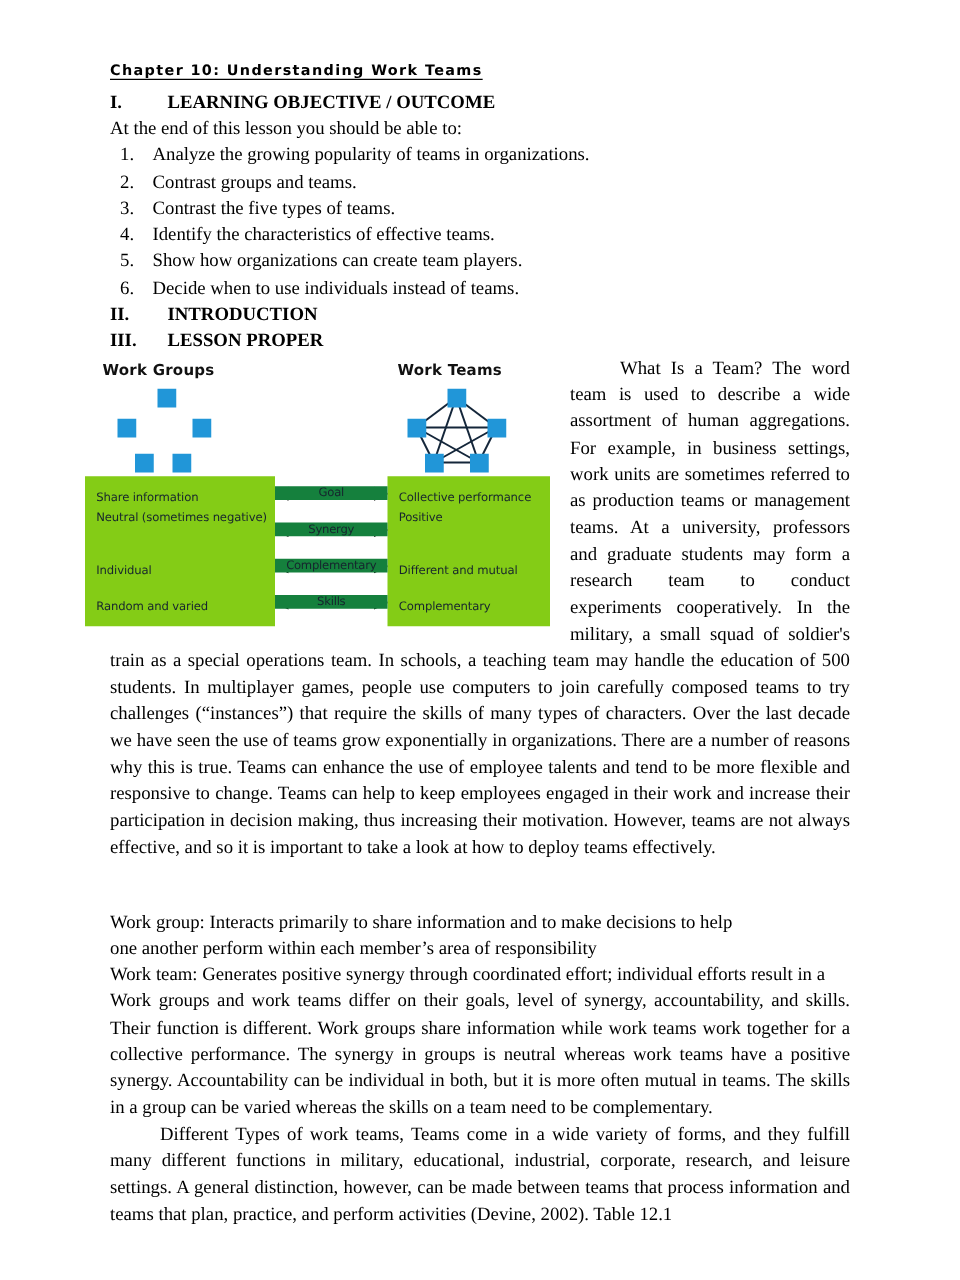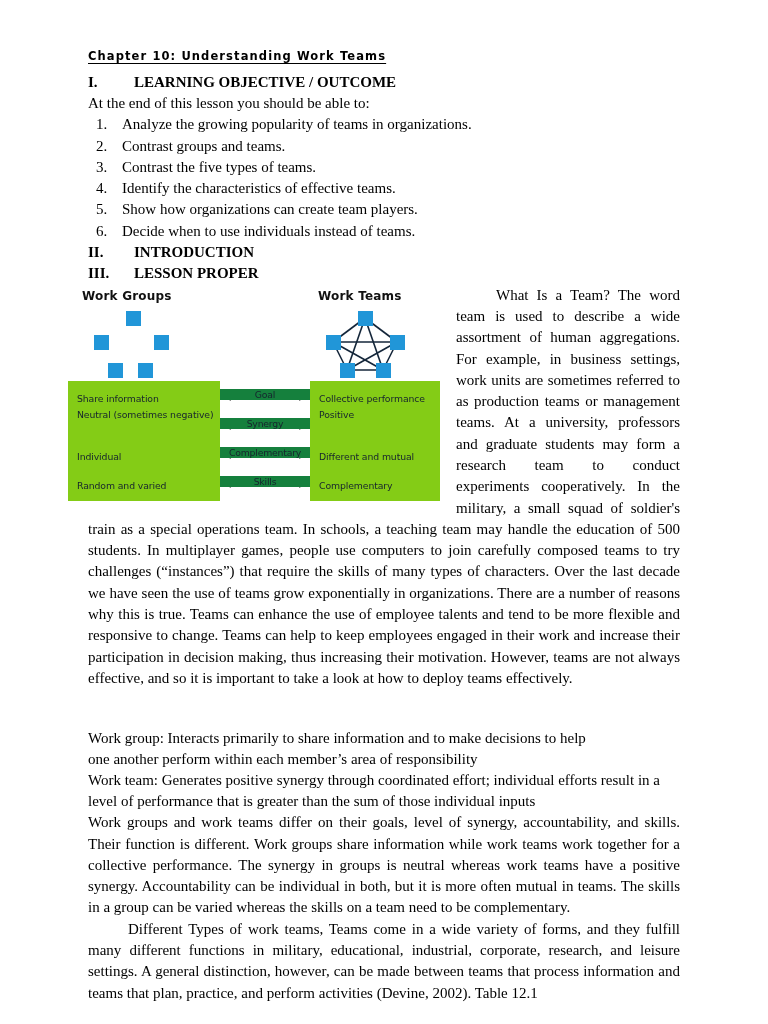--- a/index.html
+++ b/index.html
@@ -270,21 +270,20 @@
     </div>
 
     <p class="body just indent">What Is a Team? The word team is used to describe a wide assortment of human aggregations. For example, in business settings, work units are sometimes referred to as production teams or management teams. At a university, professors and graduate students may form a research team to conduct experiments cooperatively. In the military, a small squad of soldier's train as a special operations team. In schools, a teaching team may handle the education of 500 students. In multiplayer games, people use computers to join carefully composed teams to try challenges (“instances”) that require the skills of many types of characters. Over the last decade we have seen the use of teams grow exponentially in organizations. There are a number of reasons why this is true.  Teams can enhance the use of employee talents and tend to be more flexible and responsive to change.  Teams can help to keep employees engaged in their work and increase their participation in decision making, thus increasing their motivation. However, teams are not always effective, and so it is important to take a look at how to deploy teams effectively.</p>
 
     <div class="spacer-lg"></div>
 
     <div class="block2">
       <div class="tight">Work group: Interacts primarily to share information and to make decisions to help</div>
       <div class="tight">one another perform within each member’s area of responsibility</div>
       <div class="tight">Work team: Generates positive synergy through coordinated effort; individual efforts result in a</div>
-      <div class="tight">level of performance that is greater than the sum of those individual inputs</div>
     </div>
 
     <p class="body just">Work groups and work teams differ on their goals, level of synergy, accountability, and skills.  Their function is different.  Work groups share information while work teams work together for a collective performance.  The synergy in groups is neutral whereas work teams have a positive synergy.  Accountability can be individual in both, but it is more often mutual in teams. The skills in a group can be varied whereas the skills on a team need to be complementary.</p>
 
     <p class="body just indent">Different Types of work teams, Teams come in a wide variety of forms, and they fulfill many different functions in military, educational, industrial, corporate, research, and leisure settings. A general distinction, however, can be made between teams that process information and teams that plan, practice, and perform activities (Devine, 2002). Table 12.1</p>
 
   </div>
 </div>
 
 </body></html>

